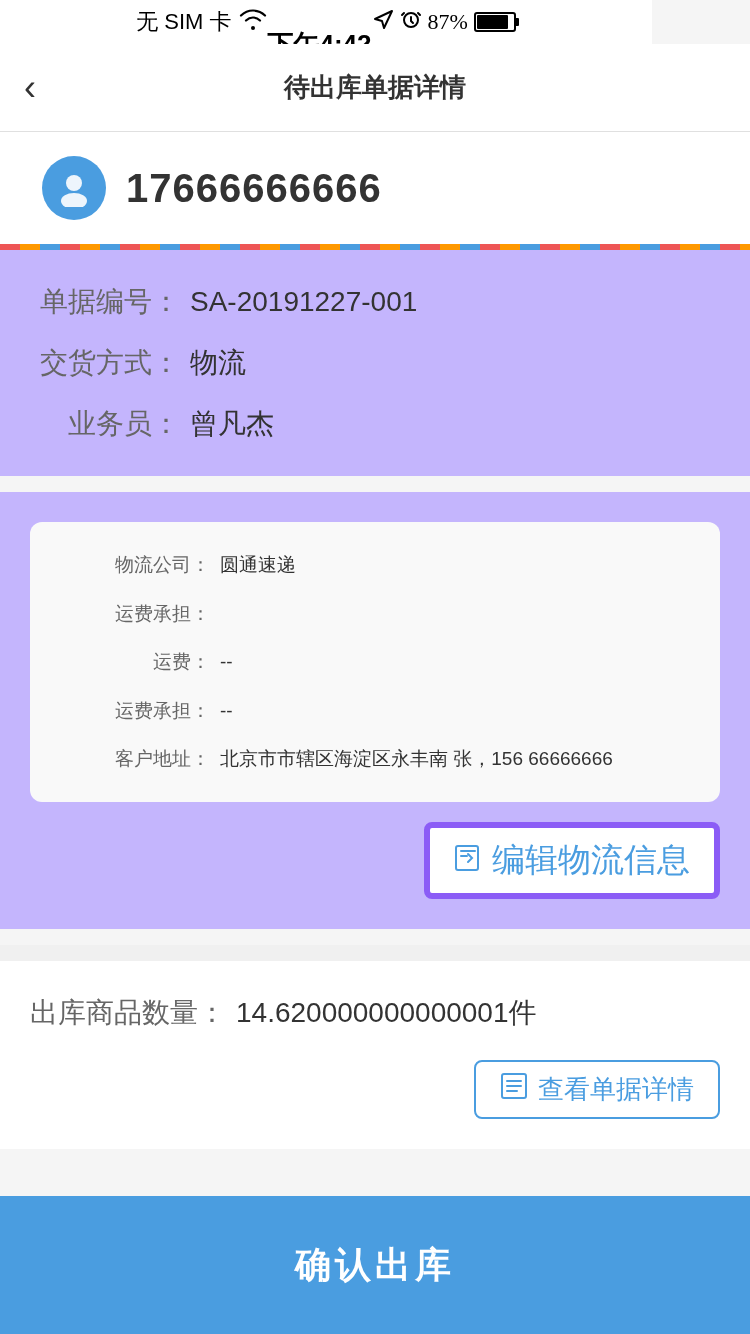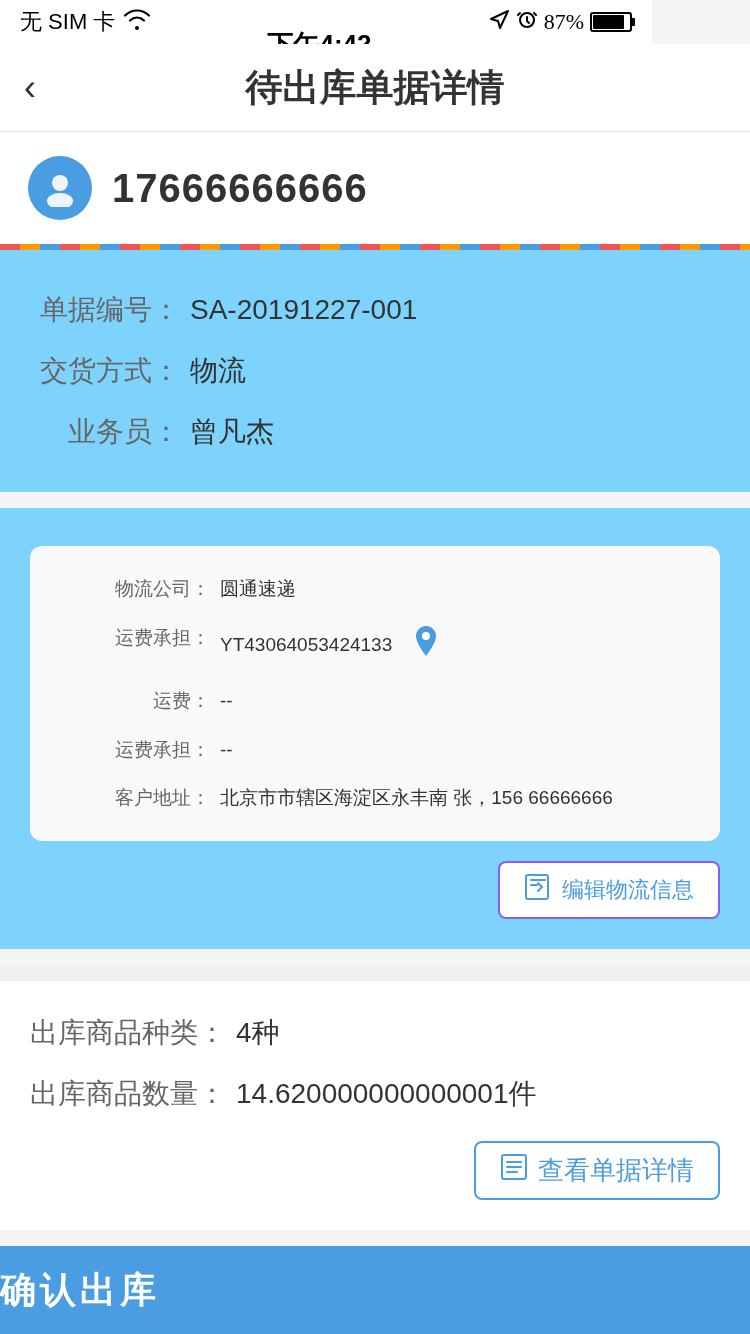--- a/index.html
+++ b/index.html
@@ -12,25 +12,24 @@
       position: relative;
     }
 
     
     .status-bar {
       width: 652px;
       height: 44px;
       background: #fff;
       display: flex;
       align-items: center;
-      justify-content: space-between;
+      justify-content: center;
       padding: 0 20px;
       font-size: 24px;
       font-weight: 500;
-      gap: 16px;
     }
     .status-left {
       display: flex;
       align-items: center;
       gap: 8px;
       font-size: 22px;
       color: #000;
     }
     .status-center {
       font-size: 26px;
@@ -86,29 +85,29 @@
       border-bottom: 1px solid #e0e0e0;
     }
     .nav-back {
       position: absolute;
       left: 24px;
       font-size: 36px;
       color: #333;
       cursor: pointer;
     }
     .nav-title {
-      font-size: 37px;
+      font-size: 26px;
       font-weight: 600;
       color: #333;
     }
 
     
     .user-header {
       background: #fff;
-      padding: 24px 28px;
+      padding: 24px 42px;
       display: flex;
       align-items: center;
       gap: 20px;
       margin-bottom: 0;
     }
     .user-avatar {
       width: 64px;
       height: 64px;
       border-radius: 50%;
       background: #4a9de0;
@@ -133,23 +132,23 @@
         90deg,
         #e55 0px, #e55 20px,
         #f90 20px, #f90 40px,
         #4a9de0 40px, #4a9de0 60px
       );
       margin-bottom: 0;
     }
 
     
     .section {
-      background: #7dd3fc;
+      background: #c4b5fd;
       margin-bottom: 16px;
-      padding: 38px 30px;
+      padding: 30px 30px;
     }
 
     .info-row {
       display: flex;
       align-items: flex-start;
       margin-bottom: 16px;
       font-size: 28px;
     }
     .info-row:last-child { margin-bottom: 0; }
     .info-label {
@@ -188,25 +187,25 @@
     
     .edit-btn-row {
       display: flex;
       justify-content: flex-end;
       padding: 0 0 10px 0;
     }
     .edit-btn {
       display: flex;
       align-items: center;
       gap: 10px;
-      border: 2px solid #8b5cf6;
+      border: 6px solid #8b5cf6;
       border-radius: 8px;
       padding: 10px 24px;
       color: #4a9de0;
-      font-size: 22px;
+      font-size: 33px;
       background: #fff;
       cursor: pointer;
     }
 
     
     .section-divider {
       width: 750px;
       height: 16px;
       background: #f0f0f0;
     }
@@ -242,24 +241,25 @@
       height: 180px;
       background: #f5f5f5;
     }
 
     
     .confirm-btn-bar {
       position: fixed;
       bottom: 0;
       left: 0;
       width: 750px;
-      height: 88px;
+      height: 138px;
       background: #4a9de0;
       display: flex;
       align-items: center;
+      justify-content: center;
       cursor: pointer;
     }
     .confirm-btn-label {
       color: #fff;
       font-size: 36px;
       font-weight: 600;
       letter-spacing: 4px;
     }
   </style>
 </head>
@@ -331,29 +331,20 @@
 </div>
 
 <div class="section" style="padding-bottom: 20px;">
   <div class="logistics-card">
     <div class="info-row">
       <span class="info-label">物流公司：</span>
       <span class="info-value">圆通速递</span>
     </div>
     <div class="info-row">
       <span class="info-label">运费承担：</span>
-      <span class="info-value tracking-value">
-        <span>YT43064053424133</span>
-        <span>
-          <svg width="36" height="36" viewBox="0 0 36 36" fill="none">
-            <path d="M18 3C12.5 3 8 7.5 8 13c0 7.5 10 20 10 20s10-12.5 10-20c0-5.5-4.5-10-10-10z" fill="#4a9de0"></path>
-            <circle cx="18" cy="13" r="4" fill="#fff"></circle>
-          </svg>
-        </span>
-      </span>
     </div>
     <div class="info-row">
       <span class="info-label">运费：</span>
       <span class="info-value">--</span>
     </div>
     <div class="info-row">
       <span class="info-label">运费承担：</span>
       <span class="info-value">--</span>
     </div>
     <div class="info-row">
@@ -372,24 +363,20 @@
       </span>
       <span>编辑物流信息</span>
     </button>
   </div>
 </div>
 
 <div class="section-divider"></div>
 
 <div class="goods-section">
   <div class="info-row">
-    <span class="info-label">出库商品种类：</span>
-    <span class="info-value">4种</span>
-  </div>
-  <div class="info-row">
     <span class="info-label">出库商品数量：</span>
     <span class="info-value">14.620000000000001件</span>
   </div>
   <div class="view-btn-row">
     <button class="view-btn">
       <span>
         <svg width="28" height="28" viewBox="0 0 28 28" fill="none">
           <rect x="2" y="2" width="24" height="24" rx="2" stroke="#4a9de0" stroke-width="2"></rect>
           <path d="M7 9h14M7 14h14M7 19h10" stroke="#4a9de0" stroke-width="2" stroke-linecap="round"></path>
         </svg>

